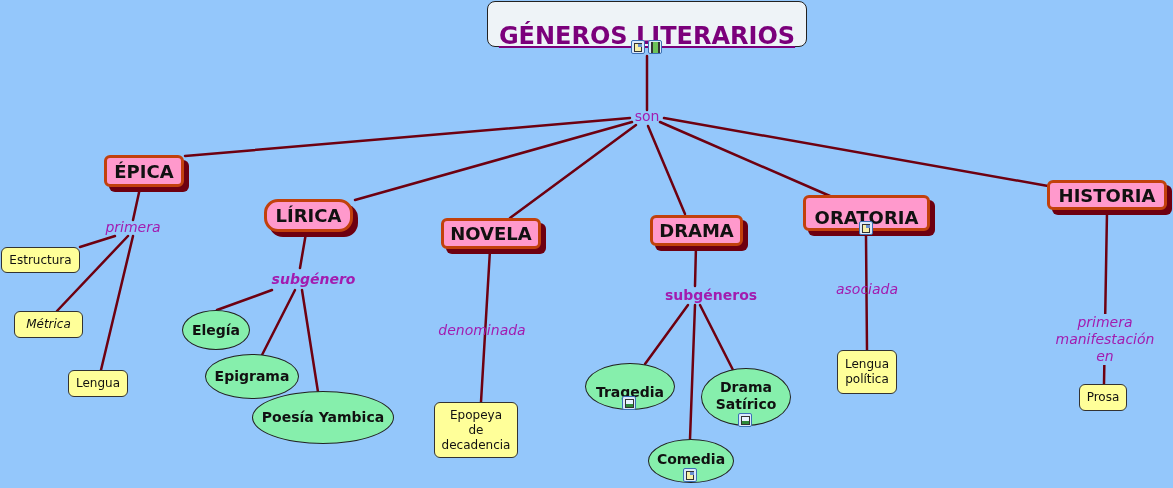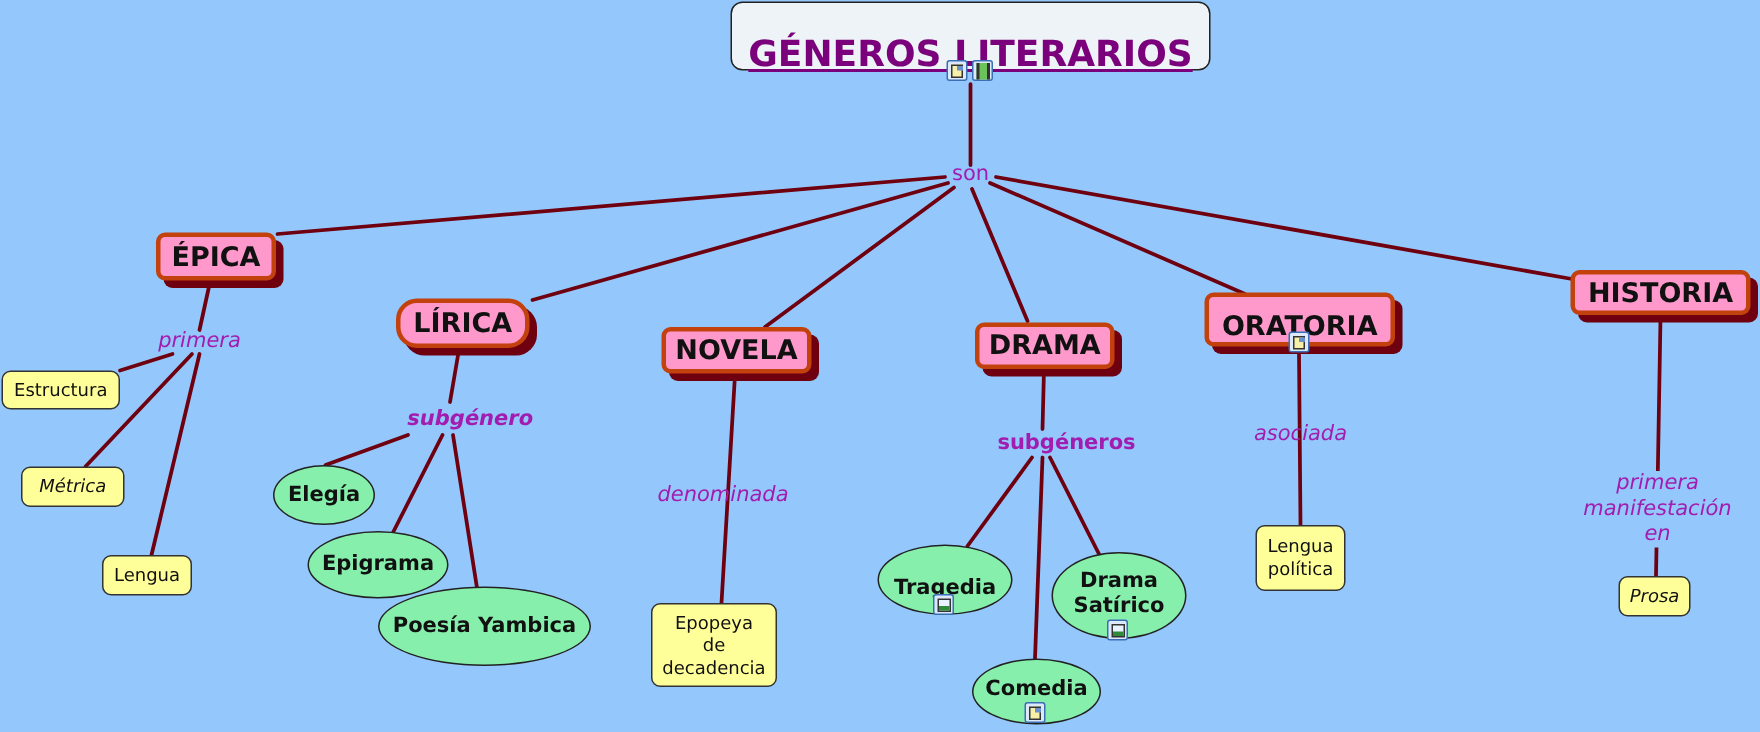--- a/index.html
+++ b/index.html
@@ -155,15 +155,15 @@
 <div class="node oval" style="left:648px; top:439px; width:86px; height:44px; justify-content:flex-start; padding-top:11px;">
   <span>Comedia</span>
 </div>
 <span class="res-icon doc" style="left:683px; top:468px;"></span>
 
 <div class="node leaf" style="left:837px; top:350px; width:60px; height:44px; flex-direction:column;">
   <span>Lengua</span>
   <span>política</span>
 </div>
 
-<div class="node leaf" style="left:1079px; top:384px; width:48px; height:27px;font-style:italic;">
+<div class="node leaf" style="left:1079px; top:384px; width:48px; height:27px;">
   <span>Prosa</span>
 </div>
 
 </body></html>

